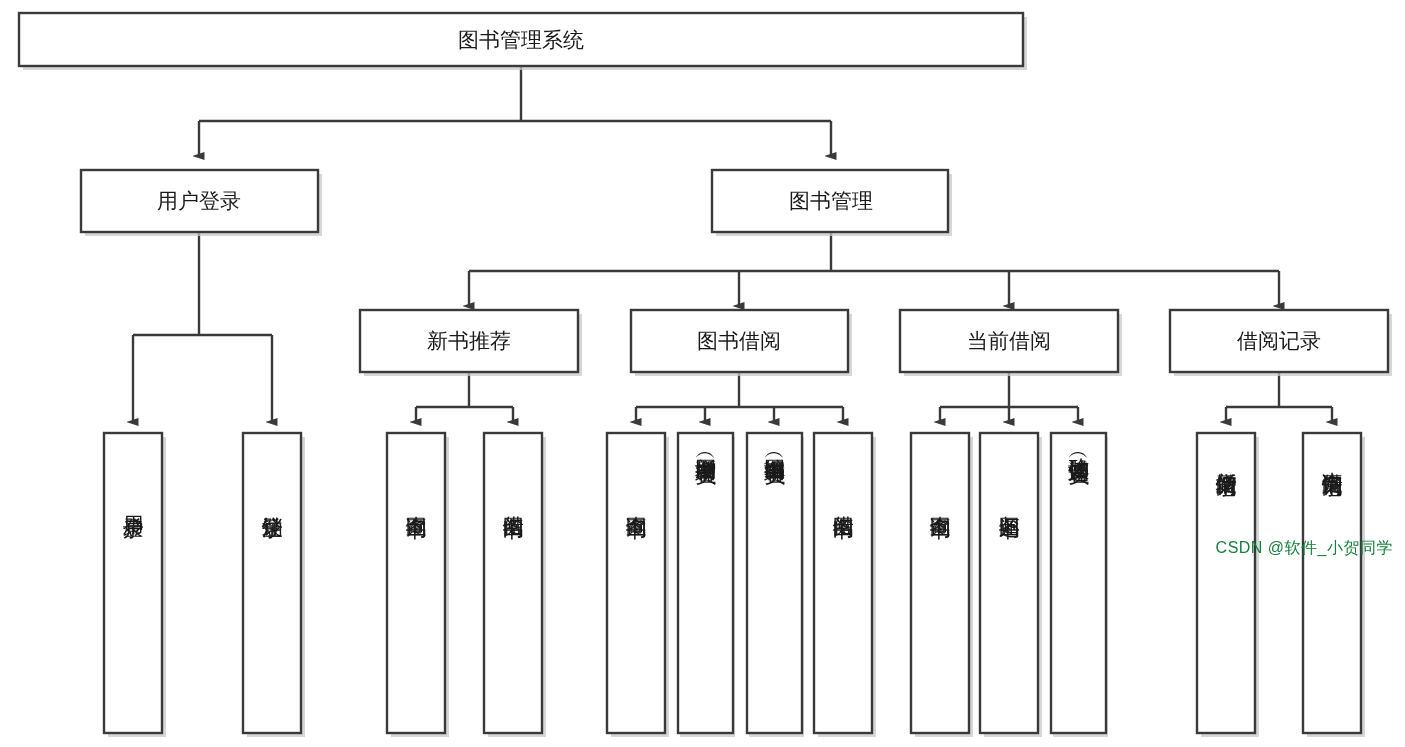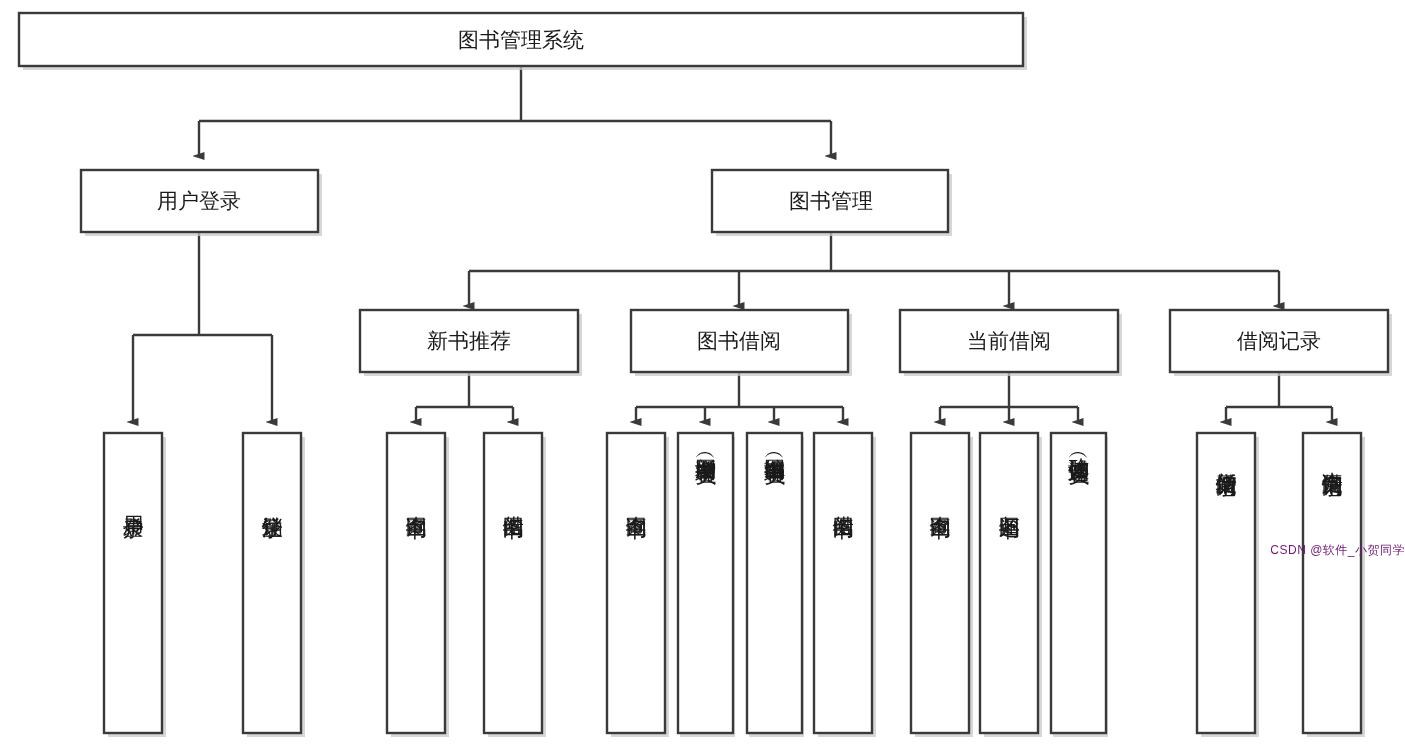--- a/index.html
+++ b/index.html
@@ -67,25 +67,25 @@
     text-orientation: upright;
     font-family: "Liberation Sans", "DejaVu Sans", sans-serif;
     font-size: 21px;
     line-height: 1.08;
     color: #1a1a1a;
     letter-spacing: 1px;
     white-space: nowrap;
   }
   .watermark {
     position: absolute;
-    right: 0;
+    right: 12px;
     bottom: 6px;
     font-family: "Liberation Sans", "DejaVu Sans", sans-serif;
-    font-size: 12px;
-    color: #701a75;
+    font-size: 16px;
+    color: #15803d;
     letter-spacing: 0.5px;
     user-select: none;
     white-space: nowrap;
   }
 </style>
 </head>
 <body>
 
 <div id="diagram-root">
 

